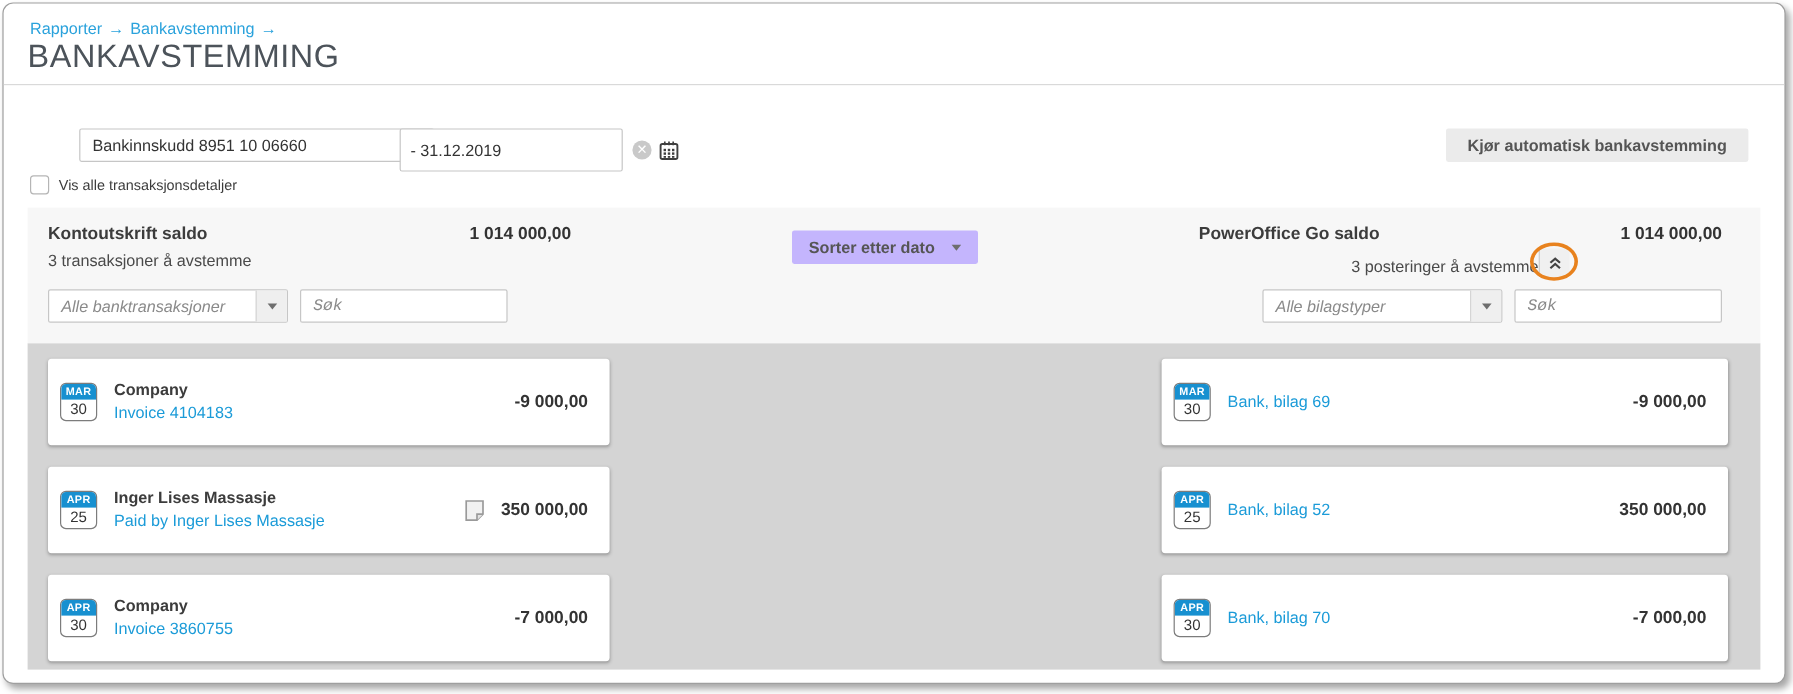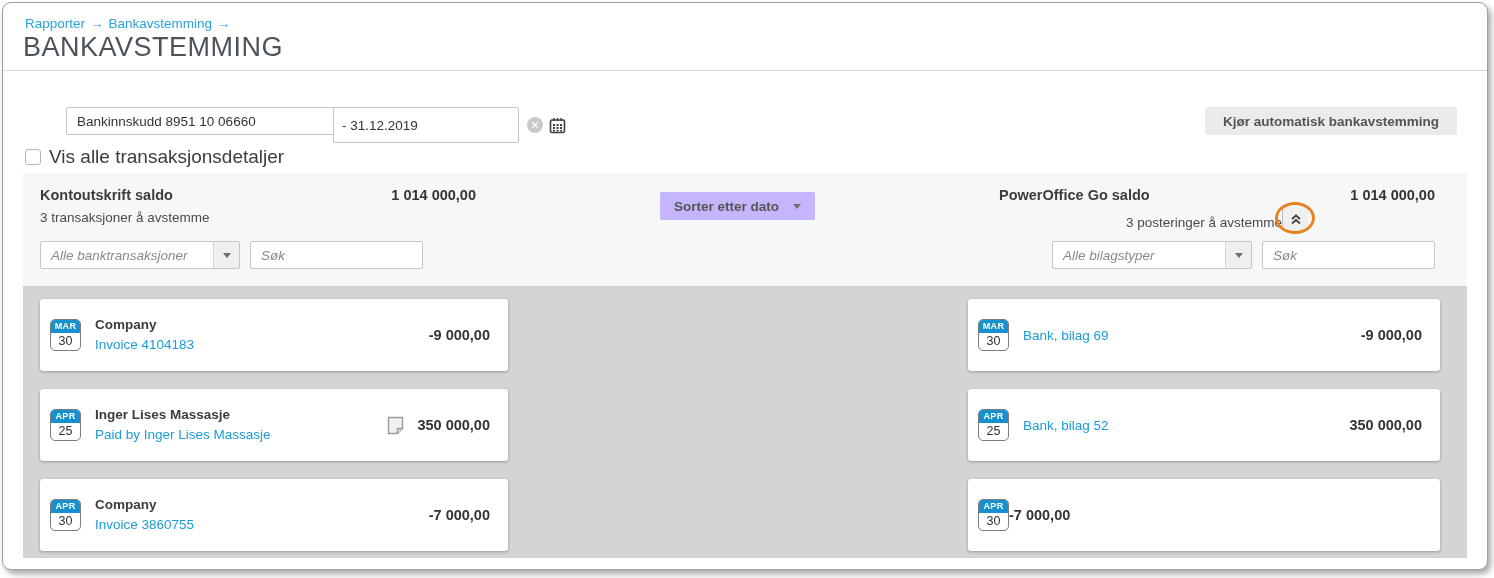--- a/index.html
+++ b/index.html
@@ -23,21 +23,21 @@
   .account-select { position:absolute; left:0; top:0; width:296px;margin-left:43px; }
   .date-box { position:absolute; left:310px; top:0; width:186px; height:36px; background:#fff; border:1px solid #c6c6c6; border-radius:2px; display:flex; align-items:center; }
   .date-box input { flex:1; border:none; outline:none; font-size:13.5px; color:#333; padding:0 8px; font-family:"Liberation Sans", sans-serif; background:transparent; }
   .clear-btn { width:16px; height:16px; border-radius:50%; background:#c9c9c9; color:#fff; font-size:11px; line-height:16px; text-align:center; margin-right:6px; cursor:pointer; flex:0 0 auto; }
   .cal-btn { margin-right:6px; cursor:pointer; display:flex; flex:0 0 auto; }
   .run-btn { position:absolute; right:10px; top:0; height:28px; padding:0 18px; background:#ebebeb; border:none; border-radius:2px;
              font-size:13.5px; font-weight:700; color:#555; cursor:pointer; font-family:"Liberation Sans", sans-serif; }
 
   .details-row { position:absolute; top:143px; left:22px; display:flex; align-items:center; gap:8px; }
   .checkbox { width:16px; height:16px; background:#fff; border:1px solid #b5b5b5; border-radius:3px; cursor:pointer; }
-  .details-label { font-size:19px; color:#3c3c3c; }
+  .details-label { font-size:12px; color:#3c3c3c; }
 
   
   .panel { position:absolute; top:170px; left:20px; right:20px; bottom:11px; display:flex; flex-direction:column; }
   .panel-header { height:113px; background:#f7f7f7; position:relative; }
   .saldo-row { position:absolute; top:14px; left:17px; right:32px; display:flex; align-items:flex-start; }
   .saldo-block { width:436px; }
   .saldo-line { display:flex; justify-content:space-between; align-items:baseline; }
   .saldo-title { font-size:14.5px; font-weight:700; color:#3c3c3c; }
   .saldo-amount { font-size:14.5px; font-weight:700; color:#333; }
   .saldo-sub { margin-top:7px; font-size:13.5px; color:#4a4a4a; }
@@ -47,21 +47,21 @@
   .right-sub-row { margin-top:4px; display:flex; justify-content:center; align-items:center; }
   .collapse-btn { width:26px; height:24px; background:#f0f0f0; border:none; border-left:1px solid #bdbdbd; border-radius:2px;
                   display:flex; align-items:center; justify-content:center; cursor:pointer; position:relative; }
   .annotation-ellipse { position:absolute; top:-5px; left:-8px; width:40px; height:32px; border:3px solid #e8821e; border-radius:50%; pointer-events:none; }
 
   .filter-row { position:absolute; top:68px; left:17px; right:32px; display:flex; justify-content:space-between; }
   .filter-group { display:flex; gap:10px; }
   .filter-select { width:200px; height:28px; }
   .filter-select .sel-text { font-style:italic; color:#8a8a8a; }
   .search-input { width:173px; height:28px; border:1px solid #c6c6c6; border-radius:2px; padding:0 10px; font-size:13.5px; color:#333;
-                  font-family:Liberation Sans, sans-serif; outline:none; }
+                  font-family:Liberation Mono, monospace; outline:none; }
   .search-input::placeholder { font-style:italic; color:#8a8a8a; }
 
   
   .panel-list { flex:1; background:#d4d4d4; display:flex; justify-content:space-between; padding:13px 27px 0 17px; }
   .col { display:flex; flex-direction:column; gap:18px; }
   .col-left { width:468px; }
   .col-right { width:472px; }
   .card { height:72px; background:#fff; border-radius:3px; box-shadow:0 1px 3px rgba(0,0,0,0.3); display:flex; align-items:center; padding:0 18px 0 10px; cursor:pointer; }
   .date-badge { width:31px; flex:0 0 auto; border:1px solid #7c7c7c; border-radius:5px; overflow:hidden; text-align:center; background:#fff; }
   .badge-month { background:#1790d0; color:#fff; font-size:9px; font-weight:700; line-height:13px; letter-spacing:0.3px; }
@@ -234,20 +234,21 @@
             <div class="card-body"><a class="card-link">Bank, bilag 52</a></div>
             <div class="card-right">
               <span class="card-amount">350 000,00</span>
             </div>
           </div>
           <div class="card">
             <div class="date-badge">
               <div class="badge-month">APR</div>
               <div class="badge-day">30</div>
             </div>
+            <div class="card-body"><a class="card-link">Bank, bilag 70</a></div>
             <div class="card-right">
               <span class="card-amount">-7 000,00</span>
             </div>
           </div>
         </div>
     </div>
   </div>
 
 </div>
 

